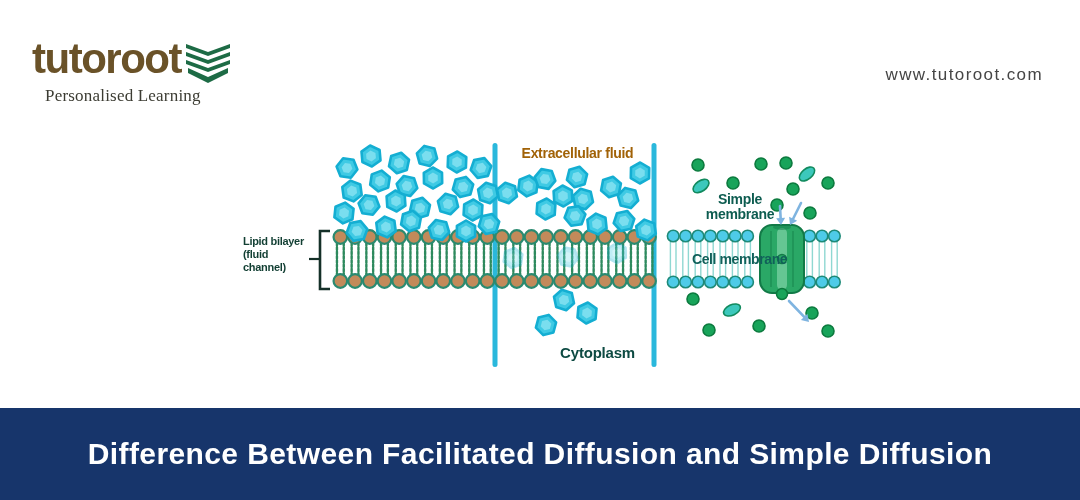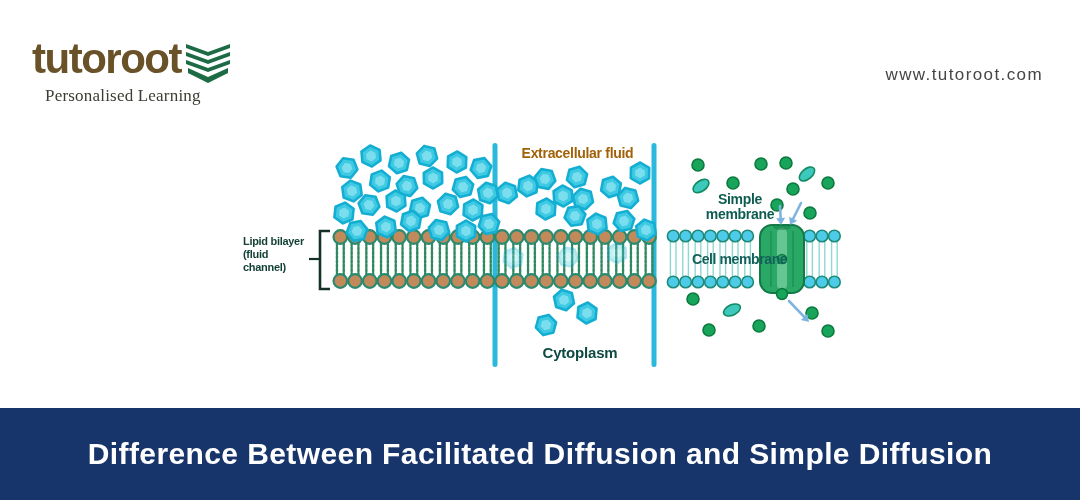--- a/index.html
+++ b/index.html
@@ -11,21 +11,21 @@
   .logo-row { display:flex; align-items:flex-start; }
   .logo-text { font-size:42px; font-weight:bold; color:#6a5228; letter-spacing:-1.5px; line-height:38px; font-family:"Liberation Sans", sans-serif; }
   .logo-icon { margin-left:4px; margin-top:4px; }
   .logo-tagline { font-family:"Liberation Serif", serif; font-size:17px; color:#3c3c33; margin-top:-2px; margin-left:13px; letter-spacing:0.2px; }
   .website { position:absolute; right:37px; top:65px; font-size:17px; color:#454545; letter-spacing:1.4px; }
 
   
   .dlabel { position:absolute; font-family:"Liberation Sans", sans-serif; }
   .lbl-lipid { left:243px; top:235px; width:90px; font-size:11px; font-weight:600; color:#123f33; line-height:12.8px; letter-spacing:-0.3px; }
   .lbl-extracellular { left:505px; top:145px; width:145px; text-align:center; font-size:14px; font-weight:600; color:#a16207; letter-spacing:-0.3px; }
-  .lbl-cytoplasm { left:525px; top:344px; width:110px; text-align:center; font-size:15px; font-weight:600; color:#0d4a42; letter-spacing:-0.2px; }
+  .lbl-cytoplasm { left:525px; top:344px; width:110px; text-align:right; font-size:15px; font-weight:600; color:#0d4a42; letter-spacing:-0.2px; }
   .lbl-protein { left:698px; top:192px; width:84px; text-align:center; font-size:14px; font-weight:bold; color:#0d5c50; line-height:14.5px; letter-spacing:-0.3px; }
   .lbl-cellmem { left:671px; top:251px; width:100px; font-size:14px; font-weight:600; color:#11605a; letter-spacing:-0.4px;margin-left:21px; }
 
   
   .banner { position:absolute; left:0; top:408px; width:1080px; height:92px; background:#17356b;
             display:flex; align-items:center; justify-content:center; }
   .banner-title { color:#ffffff; font-size:30px; font-weight:bold; letter-spacing:0.4px; }
 
   svg.diagram { position:absolute; left:0; top:0; }
 </style>

